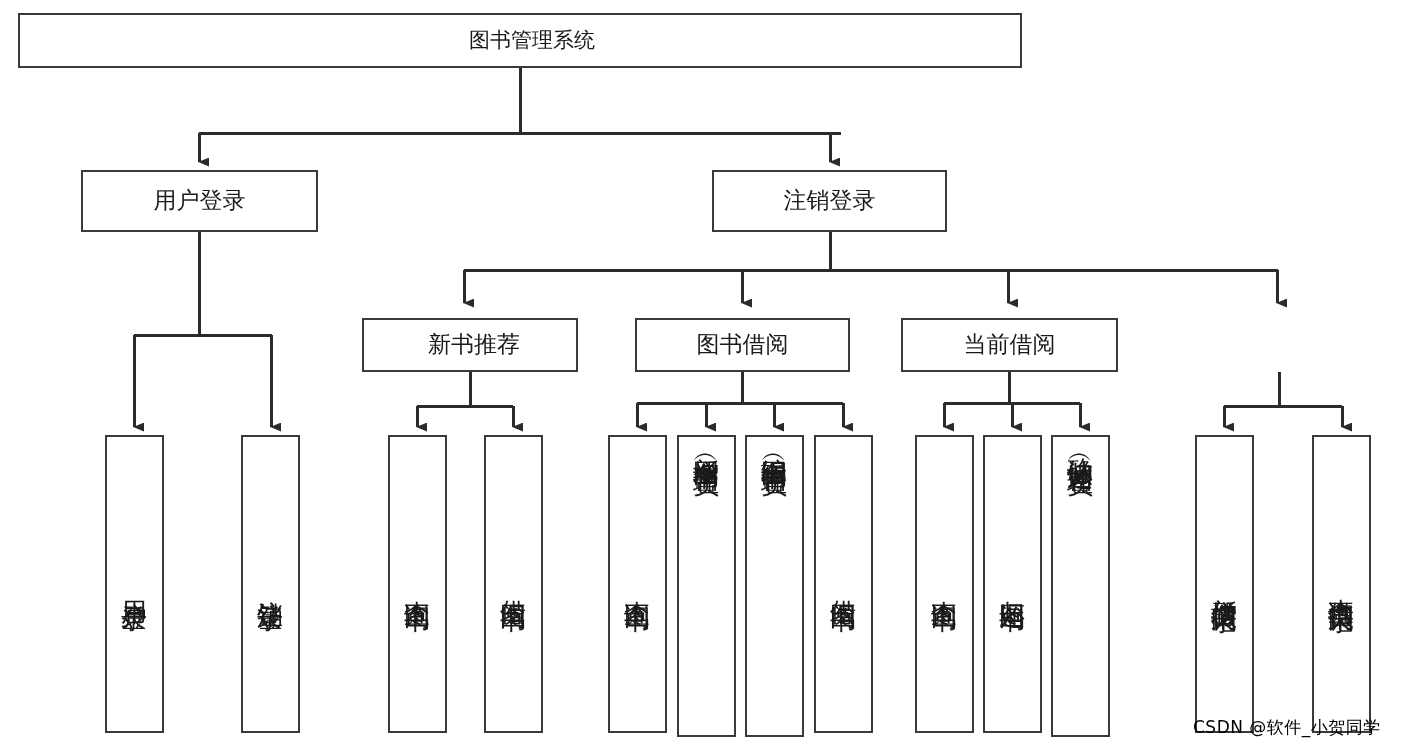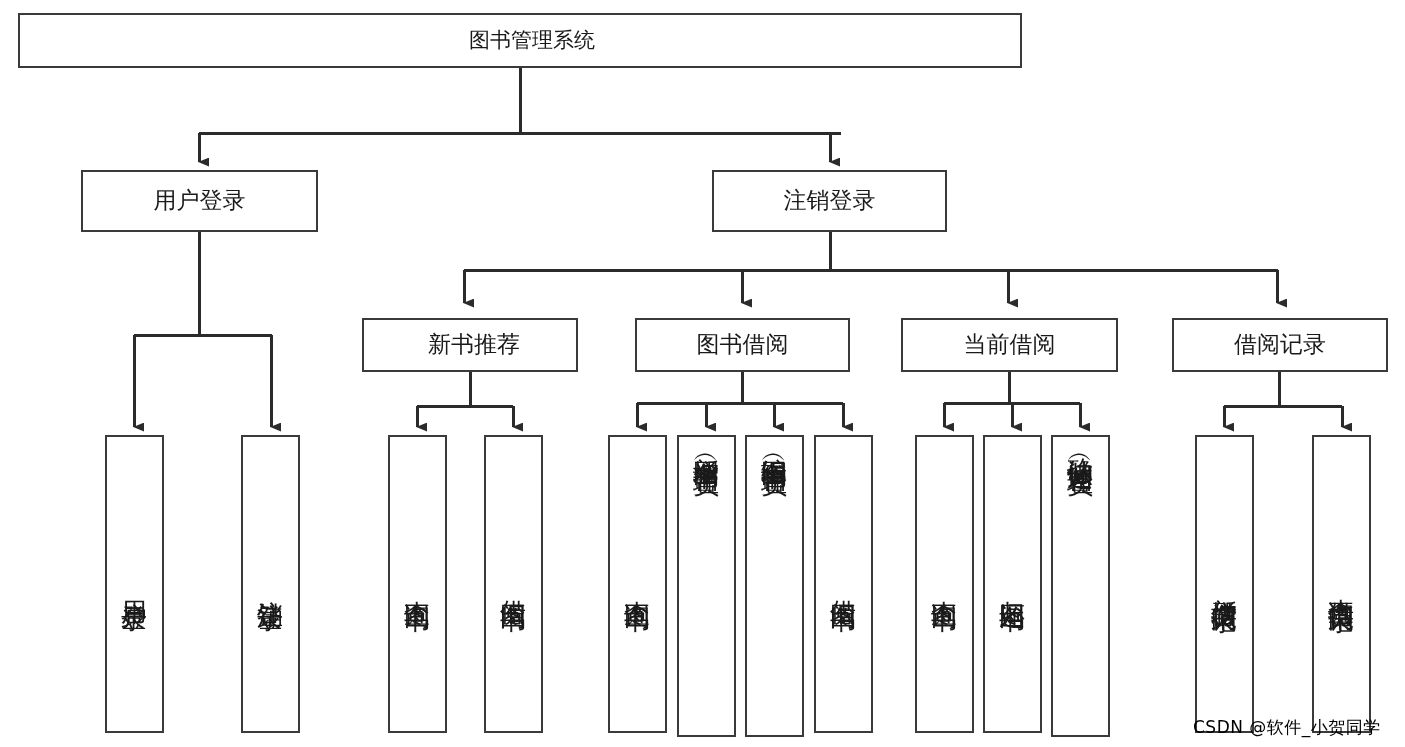--- a/index.html
+++ b/index.html
@@ -146,23 +146,20 @@
 
   <div class="node h" style="left:362px; top:318px; width:216px; height:54px;padding-left:8px;">
     <span class="node-label">新书推荐</span>
   </div>
   <div class="node h" style="left:635px; top:318px; width:215px; height:54px;">
     <span class="node-label">图书借阅</span>
   </div>
   <div class="node h" style="left:901px; top:318px; width:217px; height:54px;">
     <span class="node-label">当前借阅</span>
   </div>
-  <div class="node h" style="left:1172px; top:318px; width:216px; height:54px;">
-    <span class="node-label">借阅记录</span>
-  </div>
 
   <div class="node v center" style="left:105px; top:435px; width:59px; height:298px;">
     <span class="node-label">用户登录</span>
   </div>
   <div class="node v center" style="left:241px; top:435px; width:59px; height:298px;">
     <span class="node-label">注销登录</span>
   </div>
 
   <div class="node v center" style="left:388px; top:435px; width:59px; height:298px;">
     <span class="node-label">查询图书</span>

